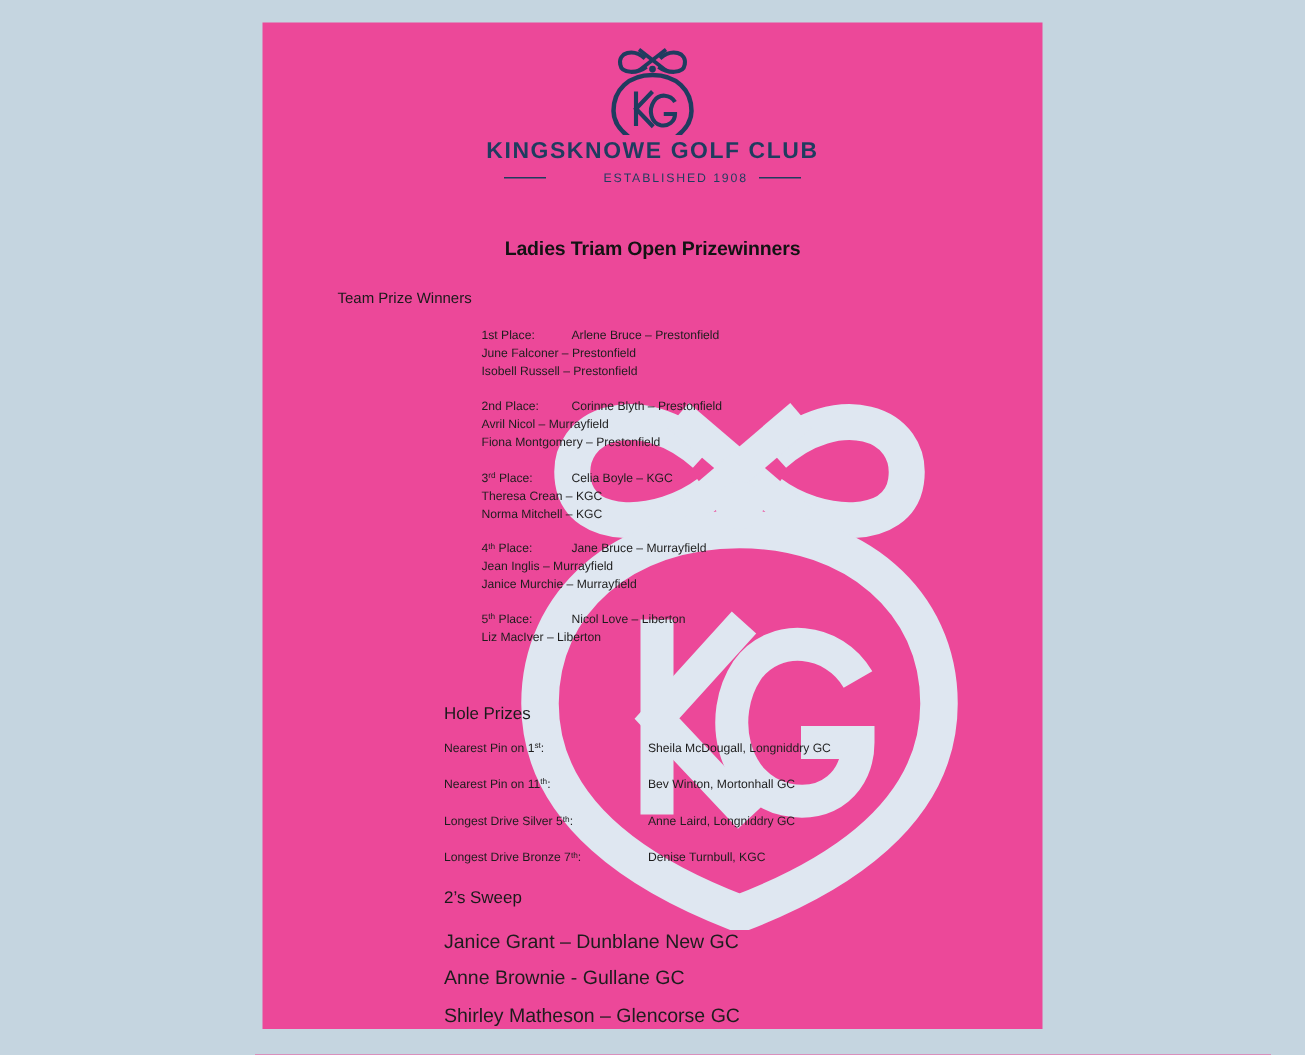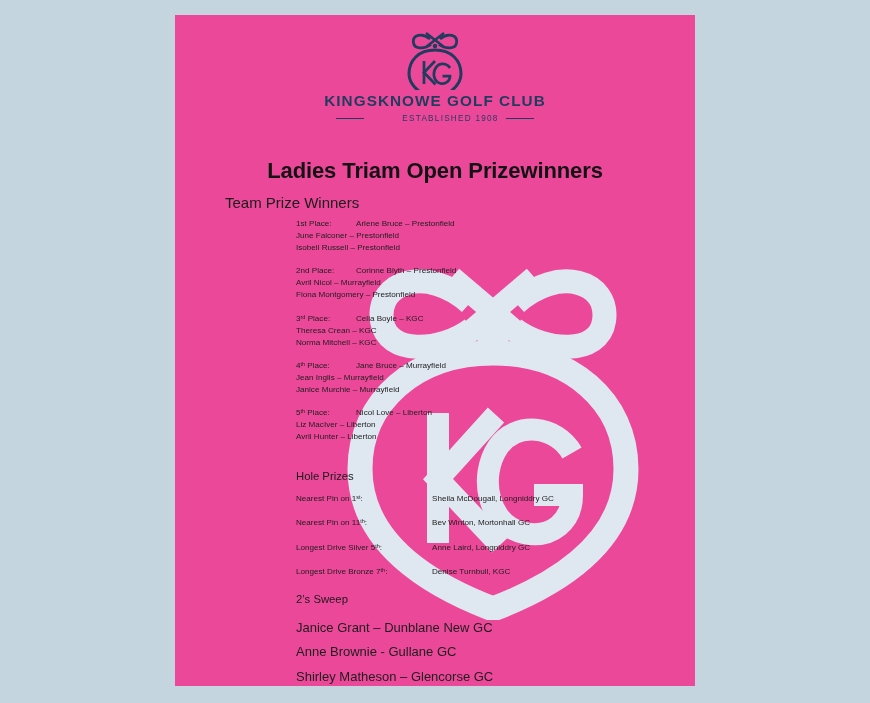--- a/index.html
+++ b/index.html
@@ -78,42 +78,43 @@
     padding-left: 31px;
   }
 
   
   #doc-title {
     position: absolute;
     left: 0;
     top: 143px;
     width: 520px;
     text-align: center;
-    font-size: 22px;
+    font-size: 13px;
     font-weight: bold;
     color: #131313;
     letter-spacing: -0.1px;
   }
 
   #team-heading {
     position: absolute;
     left: 50px;
     top: 179px;
-    font-size: 15px;
+    font-size: 10px;
     color: #1a1a1a;
   }
 
   #team-list {
     position: absolute;
     left: 121px;
     top: 203px;
     width: 330px;
   }
   .team-block {
     margin-bottom: 11px;
+    margin-left: 25px;
   }
   .team-block:last-child {
     margin-bottom: 0;
   }
   .place-line {
     font-size: 8.1px;
     color: #1d1d1d;
     line-height: 12.1px;
     white-space: pre;
   }
@@ -241,21 +242,20 @@
         <div class="member-line">Norma Mitchell – KGC</div>
       </div>
       <div class="team-block">
         <div class="place-line"><span class="place-label">4<sup>th</sup> Place:</span><span>Jane Bruce – Murrayfield</span></div>
         <div class="member-line">Jean Inglis – Murrayfield</div>
         <div class="member-line">Janice Murchie – Murrayfield</div>
       </div>
       <div class="team-block">
         <div class="place-line"><span class="place-label">5<sup>th</sup> Place:</span><span>Nicol Love – Liberton</span></div>
         <div class="member-line">Liz MacIver – Liberton</div>
-        <div class="member-line">Avril Hunter – Liberton</div>
       </div>
     </div>
 
   <div class="section-heading" id="hole-heading">Hole Prizes</div>
   <div id="hole-list">
       <div class="hole-row">
         <div class="hole-label">Nearest Pin on 1<sup>st</sup>:</div>
         <div class="hole-winner">Sheila McDougall,  Longniddry GC</div>
       </div>
       <div class="hole-row">

